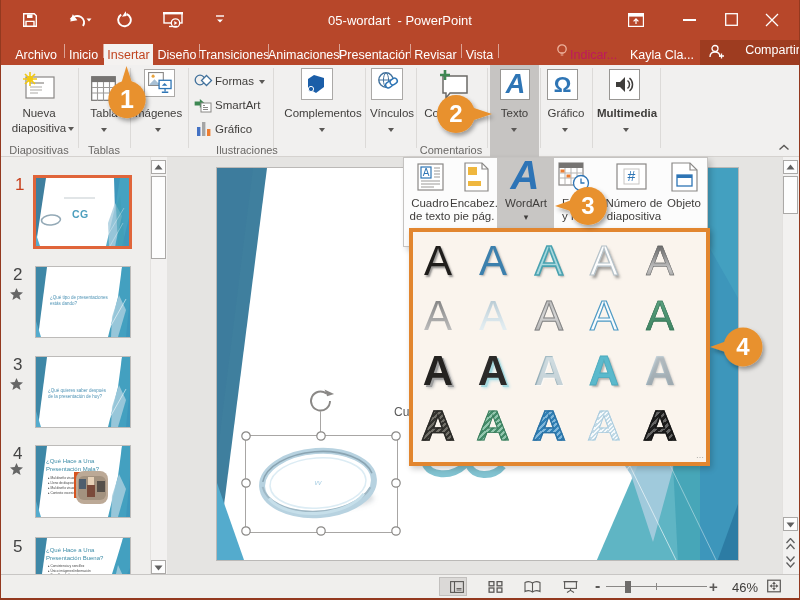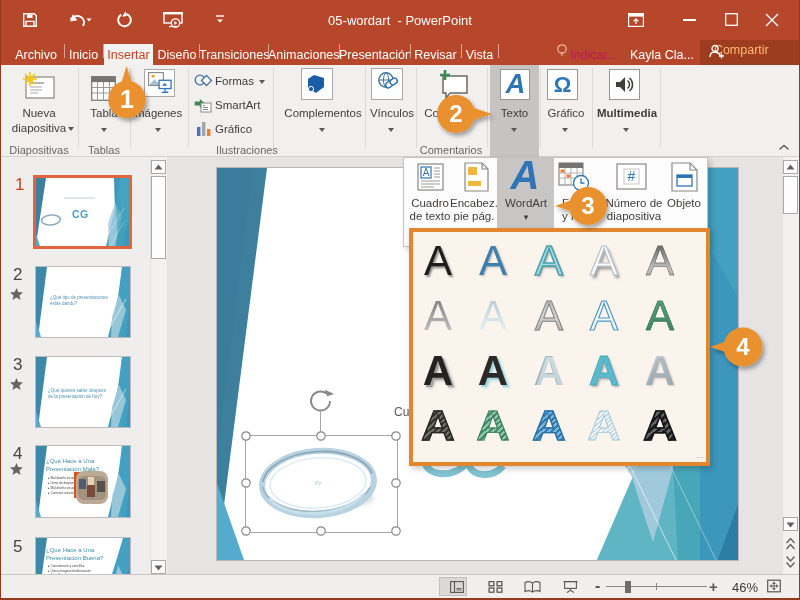--- a/index.html
+++ b/index.html
@@ -120,21 +120,21 @@
 <div class="tabsep" style="left:339px;"></div>
 <div class="tabsep" style="left:410px;"></div>
 <div class="tabsep" style="left:461px;"></div>
 <div class="tabsep" style="left:498px;"></div>
 <div class="tab" style="left:630px;">Kayla Cla...</div>
 <div class="tab" style="left:570px;color:#be185d;">Indicar...</div>
 <svg class="abs" style="left:556px;top:44px;" width="12" height="15" viewBox="0 0 12 15">
  <circle cx="6" cy="5" r="4.2" fill="none" stroke="#EDB29C" stroke-width="1.3"></circle>
  <path d="M4.5 9 h3 M4.7 11 h2.6" stroke="#EDB29C" stroke-width="1.2" fill="none"></path>
 </svg>
-<div class="abs" style="left:700px;top:40px;width:100px;height:26px;background:#9E3C20;color:#fdba74;font-size:12.5px;line-height:21px;text-align:left;">&nbsp;&nbsp;&nbsp;&nbsp;Compartir</div>
+<div class="abs" style="left:700px;top:40px;width:100px;height:26px;background:#9E3C20;color:#ffffff;font-size:12.5px;line-height:21px;text-align:right;">&nbsp;&nbsp;&nbsp;&nbsp;Compartir</div>
 <svg class="abs" style="left:708px;top:44px;" width="17" height="15" viewBox="0 0 17 15">
  <circle cx="7" cy="4.5" r="3" fill="none" stroke="#fff" stroke-width="1.3"></circle>
  <path d="M2 13 c0-3.5 2.2-5 5-5 c2.8 0 5 1.5 5 5" fill="none" stroke="#fff" stroke-width="1.3"></path>
  <path d="M13.5 9.5 v5 M11 12 h5" stroke="#fff" stroke-width="1.3"></path>
 </svg>
 
 <div id="ribbon" class="abs"></div>
 <div class="glabel" style="left:-21px;">Diapositivas</div>
 <div class="glabel" style="left:44px;">Tablas</div>
 <div class="glabel" style="left:187px;">Ilustraciones</div>

